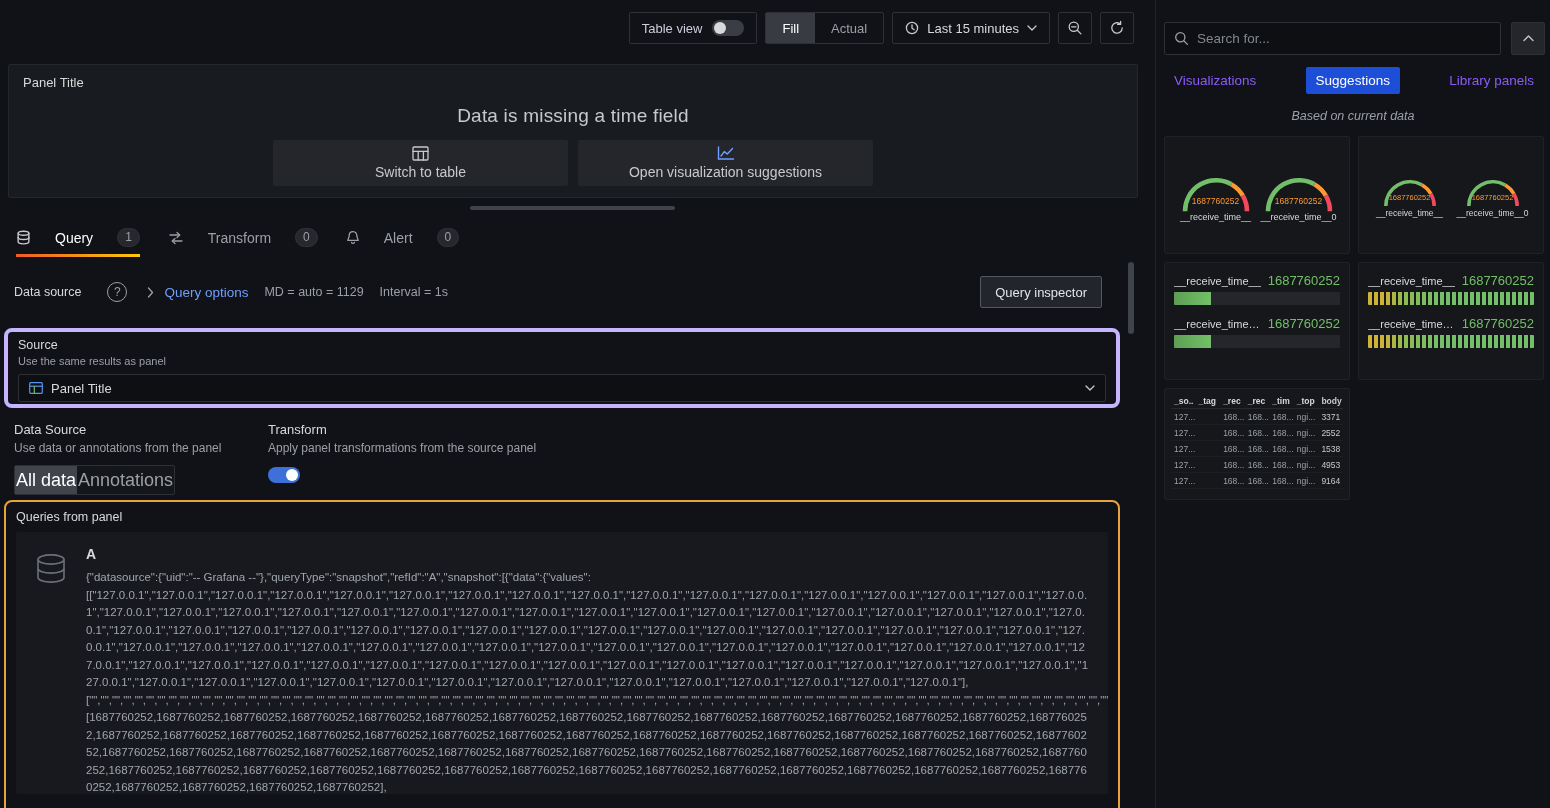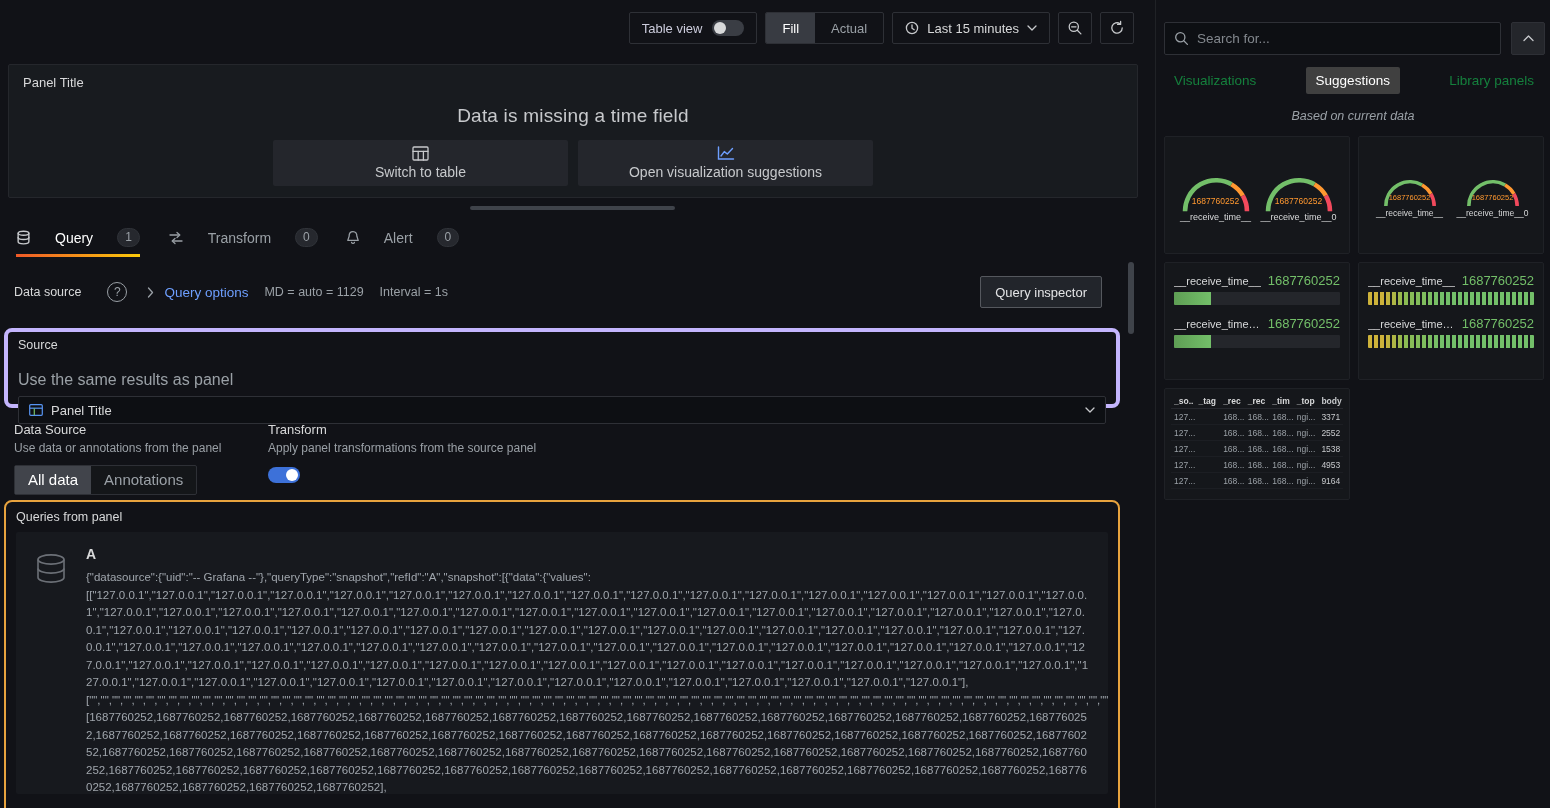--- a/index.html
+++ b/index.html
@@ -61,30 +61,30 @@
     display:flex; align-items:center; justify-content:center; margin-left:14px; cursor:pointer; }
   .q-options { display:flex; align-items:center; gap:10px; margin-left:20px; }
   .q-options-link { color:#6e9fff; font-size:13.5px; font-weight:500; cursor:pointer; }
   .q-meta { color:#9aa0a6; font-size:12.5px; margin-left:16px; }
   .qi-btn { margin-left:auto; margin-right:28px; height:32px; padding:0 14px; background:#22252b; border:1px solid #55585e;
     border-radius:2px; color:#e3e4e6; font-size:13px; font-weight:500; font-family:inherit; cursor:pointer; }
 
   
   .source-box { position:absolute; left:4px; top:328px; width:1116px; height:80px; border:4px solid #c4b5fd; border-radius:8px; padding:6px 10px; }
   .sec-title { font-size:12.5px; color:#d8d9da; }
-  .sec-sub { font-size:16px; color:#9aa0a6; margin-top:19px; }
+  .sec-sub { font-size:11px; color:#9aa0a6; margin-top:3px; }
   .panel-select { margin-top:7px; height:28px; background:#0d0f13; }
 
   
   .cols { position:absolute; top:422px; left:14px; right:40px; display:flex; }
   .col-left { width:254px; flex:none; }
   .col-title { font-size:13px; color:#d8d9da; }
   .col-sub { font-size:12px; color:#9aa0a6; margin-top:4px; }
   .radio-group { display:inline-flex; border:1px solid #2e3036; border-radius:2px; height:30px; margin-top:10px; background:#141619; }
-  .radio { padding:0 13px; line-height:28px; font-size:15px; color:#9aa0a6; cursor:pointer; }
+  .radio { padding:0 1px; line-height:28px; font-size:18px; color:#9aa0a6; cursor:pointer; }
   .radio.active { background:#41444b; color:#ffffff; }
   .col-right .toggle { margin-top:12px; }
 
   
   .queries-box { position:absolute; left:4px; top:500px; width:1116px; height:330px; border:2px solid #e8a33e; border-radius:8px; padding:8px 10px; }
   .query-inner { display:flex; margin-top:8px; background:#17191e; border-radius:2px; padding:14px 12px 0 12px; height:262px; overflow:hidden; }
   .q-icon-col { width:58px; flex:none; padding-top:6px; padding-left:4px; }
   .q-main { flex:1; min-width:0; padding-right:4px; }
   .query-ref { font-weight:700; font-size:14px; color:#d8d9da; margin-bottom:7px; }
   .query-json { font-size:11.5px; line-height:17.5px; color:#a0a6ad; word-break:break-all; }
@@ -95,22 +95,22 @@
 
   
   .sidebar { position:absolute; left:1155px; top:0; width:395px; height:808px; background:#111217; border-left:1px solid #202226; }
   .search-row { display:flex; gap:10px; padding:22px 5px 0 8px; }
   .search-box { flex:1; display:flex; align-items:center; gap:8px; height:33px; background:#0d0f13; border:1px solid #2e3036; border-radius:2px; padding:0 9px; }
   .search-box input { flex:1; background:transparent; border:none; outline:none; color:#c7c9cc; font-size:13.5px; font-family:inherit; }
   .search-box input::placeholder { color:#82878d; }
   .collapse-btn { width:34px; height:33px; background:#24262b; border:1px solid #2e3036; border-radius:2px;
     display:flex; align-items:center; justify-content:center; cursor:pointer; }
   .sb-tabs { display:flex; justify-content:space-between; align-items:center; margin:12px 6px 0 8px; }
-  .sb-tab { font-size:13.5px; color:#15803d; padding:6px 10px; border-radius:2px; cursor:pointer; white-space:nowrap; }
-  .sb-tab.active { background:#404040; color:#ffffff; font-weight:500;text-align:center; }
+  .sb-tab { font-size:13.5px; color:#8b5cf6; padding:6px 10px; border-radius:2px; cursor:pointer; white-space:nowrap; }
+  .sb-tab.active { background:#1d4ed8; color:#ffffff; font-weight:500;text-align:center; }
   .based-on { text-align:center; font-style:italic; font-size:12.5px; color:#9aa0a6; margin-top:15px; }
 
   .cards { display:grid; grid-template-columns:1fr 1fr; gap:8px; margin:13px 6px 0 8px; }
   .card { background:#15171b; border:1px solid #1f2126; border-radius:2px; height:118px; padding:10px 9px; overflow:hidden; cursor:pointer; }
   .card.table-card { height:112px; padding:5px 6px; }
 
   .gauge-pair { display:flex; height:100%; align-items:center; }
   .gauge { width:50%; text-align:center; }
   .gauge svg { margin:0 auto; }
   .g-track { fill:none; stroke:#24262c; stroke-width:5; }

